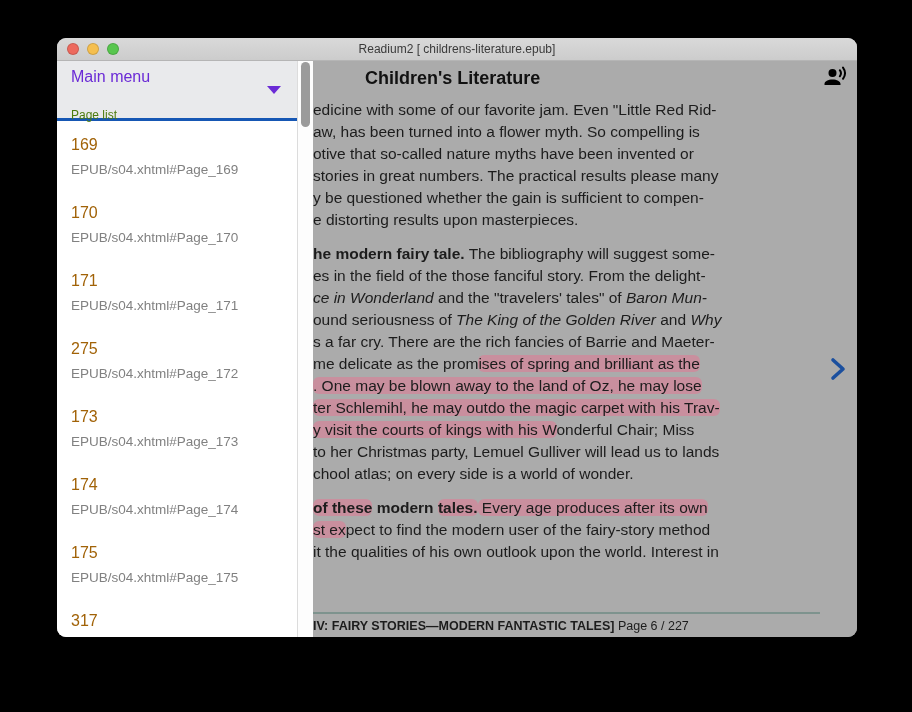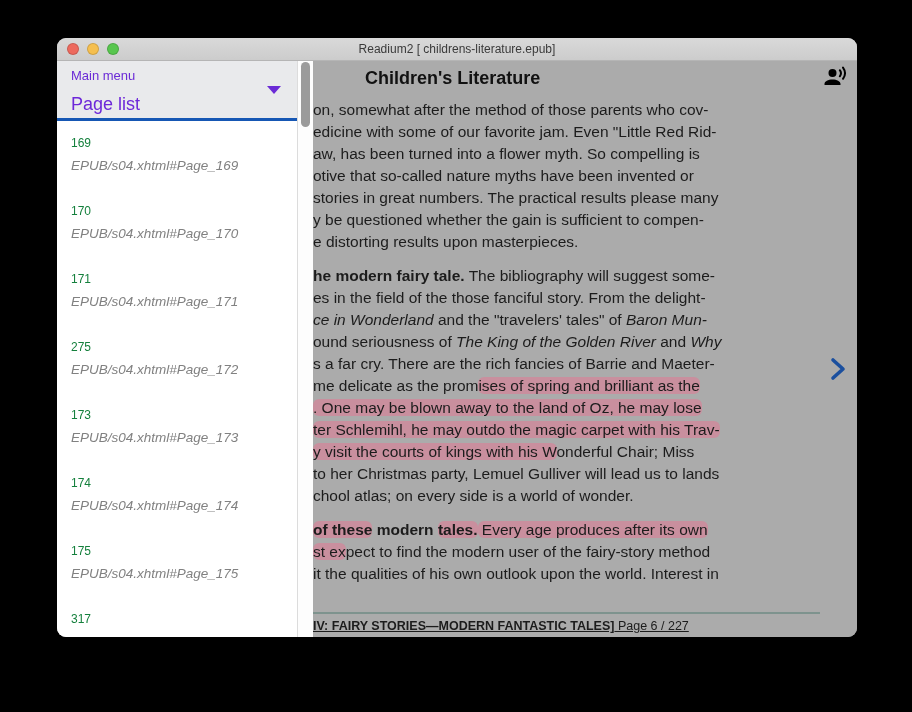--- a/index.html
+++ b/index.html
@@ -33,41 +33,41 @@
     position:absolute;left:256px;top:39px;width:500px;
     font-size:15.5px;line-height:22px;color:#1c1c1c;white-space:nowrap;
   }
   .para{margin:0 0 12px 0;}
   .tl{height:22px;}
   .tl .b{font-weight:bold;}
   .tl .i{font-style:italic;margin-top:42px;}
   .tl .hl{background:var(--highlight);border-radius:6px;}
   .next-btn{position:absolute;left:770px;top:295px;width:22px;height:28px;cursor:pointer;}
   .footer-rule{position:absolute;left:250px;top:552px;width:513px;height:2px;background:var(--rule);}
-  .footer{position:absolute;left:256px;top:559px;font-size:12.5px;color:#1c1c1c;white-space:nowrap;text-decoration:underline;}
+  .footer{position:absolute;left:256px;top:559px;font-size:12.5px;color:#1c1c1c;white-space:nowrap;}
   .footer .chap{font-weight:bold;}
   
   .sidebar{
     position:absolute;left:0;top:22px;width:240px;bottom:0;background:#ffffff;z-index:3;overflow:hidden;
   }
   .sb-header{
     height:50px;background:#e9eaec;padding:8px 14px 0 14px;
     border-bottom:3px solid var(--blue);position:relative;box-sizing:content-box;
   }
-  .sb-menu-label{font-size:13px;color:var(--purple);margin-bottom:11px;}
-  .sb-select{font-size:18px;color:#6d28d9;cursor:pointer;}
+  .sb-menu-label{font-size:16px;color:var(--purple);margin-bottom:22px;}
+  .sb-select{font-size:12px;color:#4d7c0f;cursor:pointer;}
   .sb-caret{
     position:absolute;right:16px;top:26px;width:0;height:0;cursor:pointer;
     border-left:7px solid transparent;border-right:7px solid transparent;
     border-top:8px solid var(--purple);
   }
   .sb-list{padding:15px 0 0 0;margin:0;list-style:none;}
   .sb-item{height:68px;padding-left:14px;cursor:pointer;}
-  .sb-item .pg{font-size:12px;color:#15803d;margin-bottom:8px;}
-  .sb-item .href{font-size:13.5px;color:#818181;font-style:italic;}
+  .sb-item .pg{font-size:16px;color:#a16207;margin-bottom:8px;}
+  .sb-item .href{font-size:13.5px;color:#818181;}
   
   .scrollbar{
     position:absolute;left:240px;top:22px;width:16px;bottom:0;background:#fdfdfd;
     border-left:1px solid #dcdcdc;z-index:4;box-sizing:border-box;
   }
   .scroll-thumb{position:absolute;left:3px;top:2px;width:9px;height:65px;border-radius:4.5px;background:#9b9b9b;cursor:pointer;}
 </style>
 </head>
 <body>
 
@@ -82,21 +82,20 @@
           <circle cx="8.5" cy="8" r="4" fill="#000"></circle>
           <path d="M8.5 14.5c-4.4 0-8 1.9-8 4.3V20h16v-1.2c0-2.4-3.6-4.3-8-4.3z" fill="#000"></path>
           <path d="M15.8 5.2a5 5 0 0 1 0 6.1" fill="none" stroke="#000" stroke-width="2" stroke-linecap="round"></path>
           <path d="M19 2.6a9.5 9.5 0 0 1 0 11.2" fill="none" stroke="#000" stroke-width="2" stroke-linecap="round"></path>
         </svg>
       </span>
     </div>
 
     <div class="text-flow">
         <div class="para">
-          <div class="tl"><span>on, somewhat after the method of those parents who cov-</span></div>
           <div class="tl"><span>edicine with some of our favorite jam. Even "Little Red Rid-</span></div>
           <div class="tl"><span>aw, has been turned into a flower myth. So compelling is</span></div>
           <div class="tl"><span>otive that so-called nature myths have been invented or</span></div>
           <div class="tl"><span>stories in great numbers. The practical results please many</span></div>
           <div class="tl"><span>y be questioned whether the gain is sufficient to compen-</span></div>
           <div class="tl"><span>e distorting results upon masterpieces.</span></div>
         </div>
         <div class="para">
           <div class="tl"><span class="b">he modern fairy tale.</span><span> The bibliography will suggest some-</span></div>
           <div class="tl"><span>es in the field of the those fanciful story. From the delight-</span></div>

